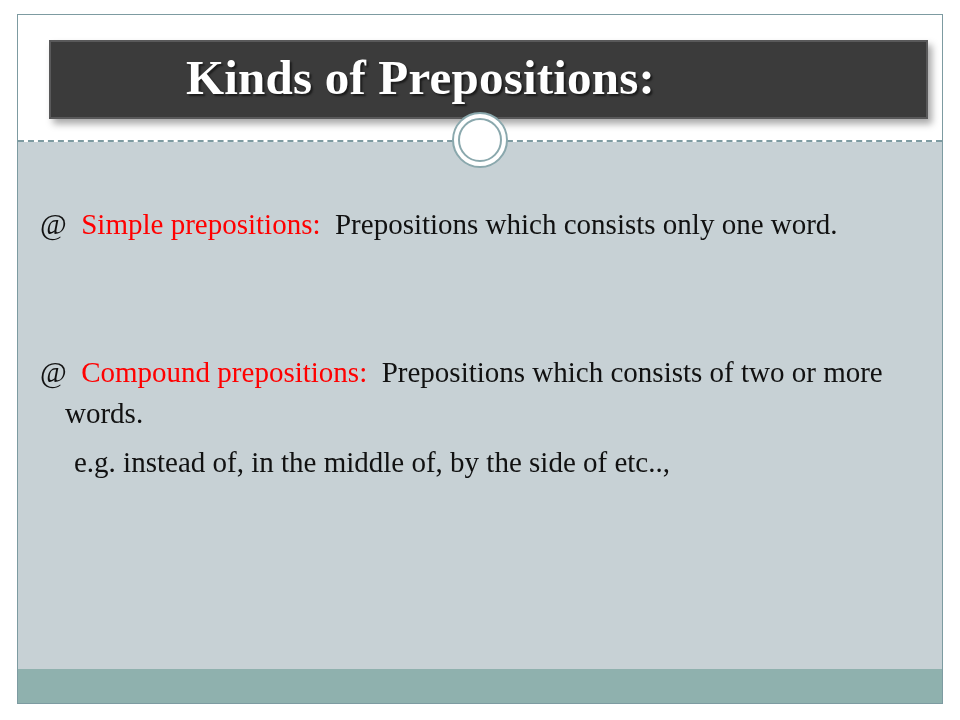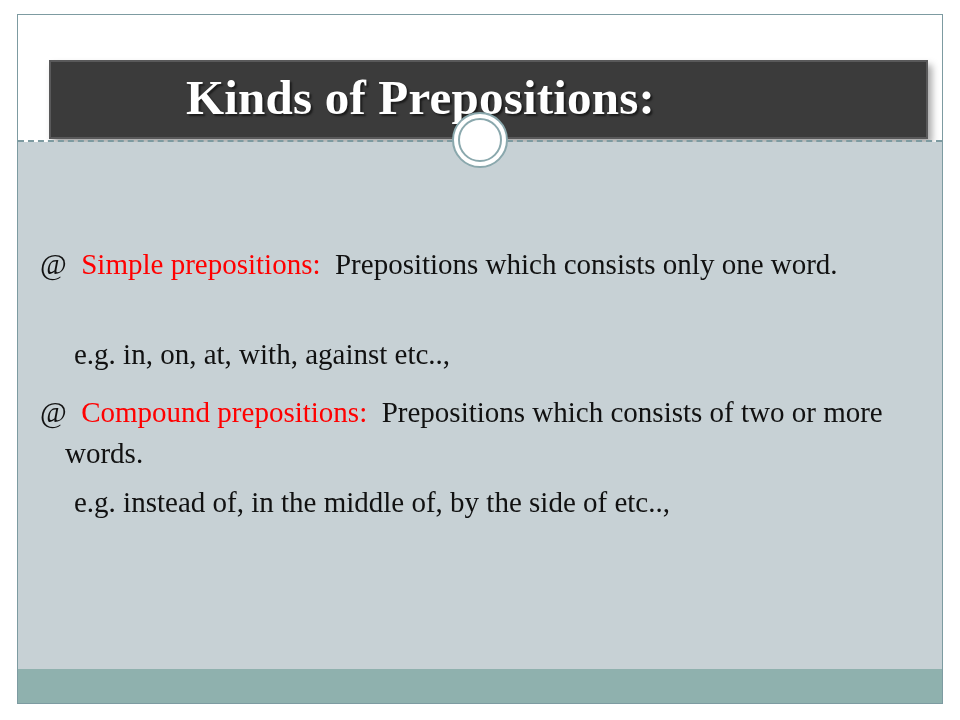--- a/index.html
+++ b/index.html
@@ -50,21 +50,20 @@
     top: 25px;
     width: 879px;
     height: 79px;
     background: #3b3b3b;
     border: 2px solid #59595a;
     box-sizing: border-box;
     box-shadow: 4px 5px 7px rgba(0,0,0,0.34);
     display: flex;
     align-items: center;
     justify-content: center;
-    margin-top: 20px;
   }
 
   .title-text {
     color: #ffffff;
     font-size: 49px;
     font-weight: bold;
     line-height: 1;
     letter-spacing: 0.2px;
     text-shadow: 2px 2px 2px rgba(0,0,0,0.55);
     white-space: nowrap;
@@ -136,21 +135,20 @@
     width: 924px;
     height: 527px;
   }
 
   .para {
     position: absolute;
     color: #111111;
     font-size: 29px;
     line-height: 1.42;
     white-space: normal;
-    margin-top: 40px;
   }
 
   .p-bullet { left: 22px; width: 860px; text-indent: -25px; padding-left: 25px; }
   .p-eg     { left: 56px; width: 840px; }
 
   .p1 { top: 62px; }
   .p2 { top: 152px; }
   .p3 { top: 210px; }
   .p4 { top: 300px; }
 
@@ -180,23 +178,20 @@
   <div class="footer-band"></div>
 
   <div class="content">
 
     <div class="para p-bullet p1">
       <span class="at">@</span>
       <span>&nbsp;</span><span class="red">Simple prepositions:</span>
       <span>&nbsp;</span><span>Prepositions which consists only one word.</span>
     </div>
 
-    <div class="para p-eg p2">
-      <span>e.g. in, on, at, with, against etc..,</span>
-    </div>
 
     <div class="para p-eg p4">
       <span>e.g. instead of, in the middle of, by the side of etc..,</span>
     </div>
 
     <div class="para p-bullet p3">
       <span class="at">@</span>
       <span>&nbsp;</span><span class="red">Compound prepositions:</span>
       <span>&nbsp;</span><span>Prepositions which consists of two or more words.</span>
     </div>

